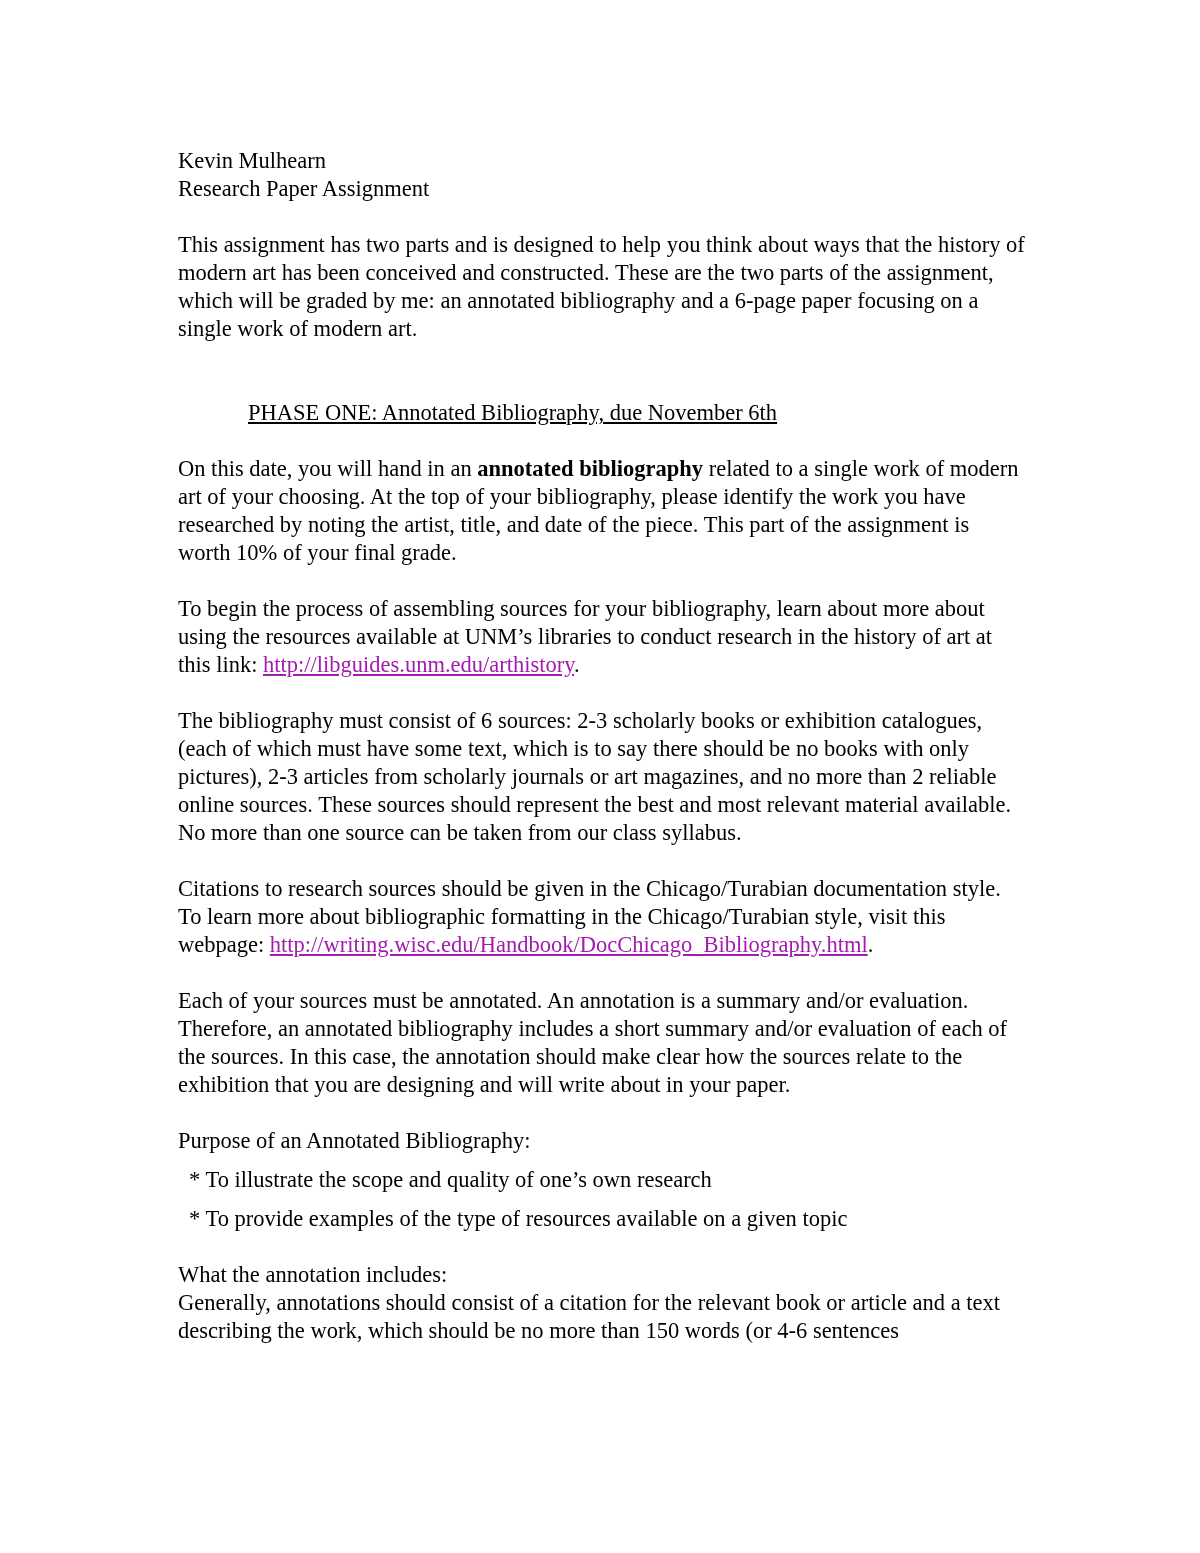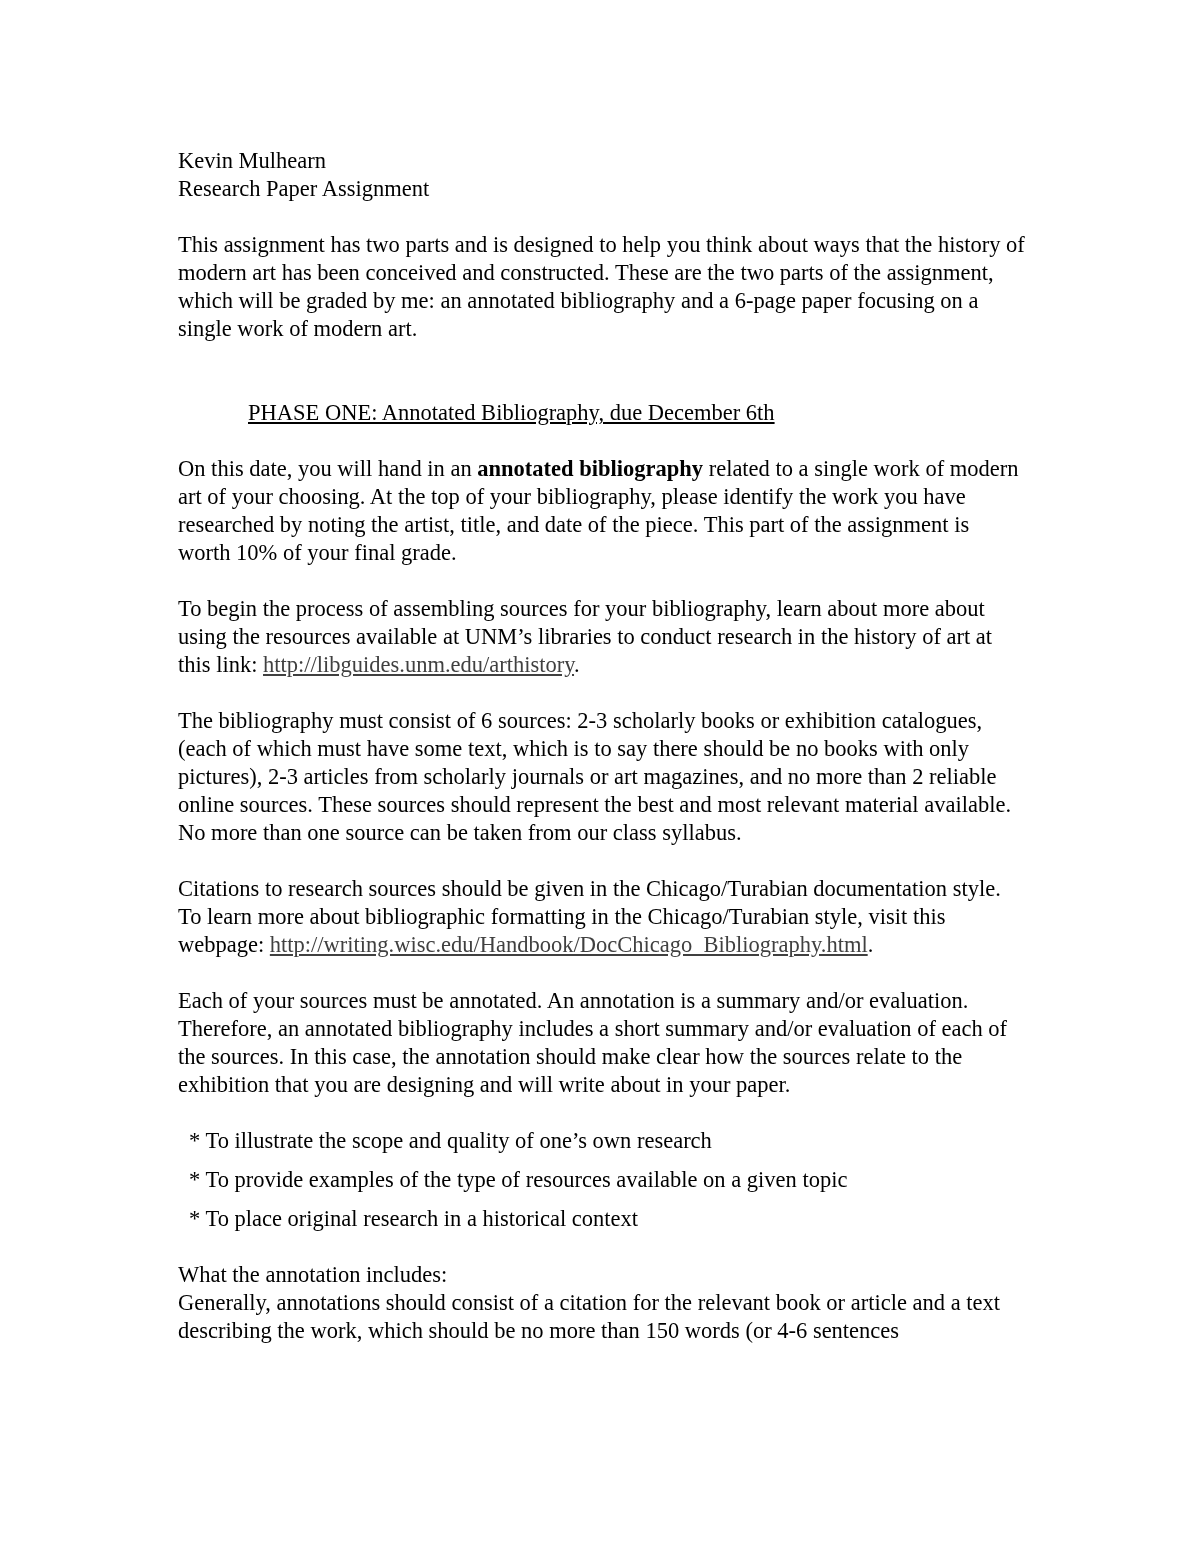--- a/index.html
+++ b/index.html
@@ -30,21 +30,21 @@
   .no-gap {
     margin-bottom: 0 !important;
   }
   .bold { font-weight: bold; }
   .italic { }
   .phase-heading {
     margin: 56px 0 28px 70px !important;
     text-decoration: underline;
   }
   .doc-link {
-    color: #404040;
+    color: #a21caf;
     text-decoration: underline;
     cursor: pointer;
     text-align: right;
   }
   .bullet-list {
     margin: 0 0 28px 0;
     padding: 0;
     list-style: none;
   }
   .bullet-list li {
@@ -57,35 +57,35 @@
 
 <div class="page">
   <div class="content">
 
     <p class="no-gap">Kevin Mulhearn</p>
 
     <p class="italic">Research Paper Assignment</p>
 
     <p>This assignment has two parts and is designed to help you think about ways that the history of modern art has been conceived and constructed. These are the two parts of the assignment, which will be graded by me: an annotated bibliography and a 6-page paper focusing on a single work of modern art.</p>
 
-    <p class="phase-heading">PHASE ONE: Annotated Bibliography, due December 6th</p>
+    <p class="phase-heading">PHASE ONE: Annotated Bibliography, due November 6th</p>
 
     <p><span>On this date, you will hand in an </span><span class="bold">annotated bibliography</span><span> related to a single work of modern art of your choosing. At the top of your bibliography, please identify the work you have researched by noting the artist, title, and date of the piece. This part of the assignment is worth 10% of your final grade.</span></p>
 
     <p><span>To begin the process of assembling sources for your bibliography, learn about more about using the resources available at UNM’s libraries to conduct research in the history of art at this link: </span><a class="doc-link">http://libguides.unm.edu/arthistory</a><span>.</span></p>
 
     <p>The bibliography must consist of 6 sources: 2-3 scholarly books or exhibition catalogues, (each of which must have some text, which is to say there should be no books with only pictures), 2-3 articles from scholarly journals or art magazines, and no more than 2 reliable online sources. These sources should represent the best and most relevant material available. No more than one source can be taken from our class syllabus.</p>
 
     <p><span>Citations to research sources should be given in the Chicago/Turabian documentation style. To learn more about bibliographic formatting in the Chicago/Turabian style, visit this webpage: </span><a class="doc-link">http://writing.wisc.edu/Handbook/DocChicago_Bibliography.html</a><span>.</span></p>
 
     <p>Each of your sources must be annotated. An annotation is a summary and/or evaluation. Therefore, an annotated bibliography includes a short summary and/or evaluation of each of the sources. In this case, the annotation should make clear how the sources relate to the exhibition that you are designing and will write about in your paper.</p>
 
+    <p class="italic no-gap">Purpose of an Annotated Bibliography:</p>
     <ul class="bullet-list">
       <li>* To illustrate the scope and quality of one’s own research</li>
       <li>* To provide examples of the type of resources available on a given topic</li>
-      <li>* To place original research in a historical context</li>
     </ul>
 
     <p class="italic no-gap">What the annotation includes:</p>
     <p>Generally, annotations should consist of a citation for the relevant book or article and a text describing the work, which should be no more than 150 words (or 4-6 sentences</p>
 
   </div>
 </div>
 
 </body></html>

